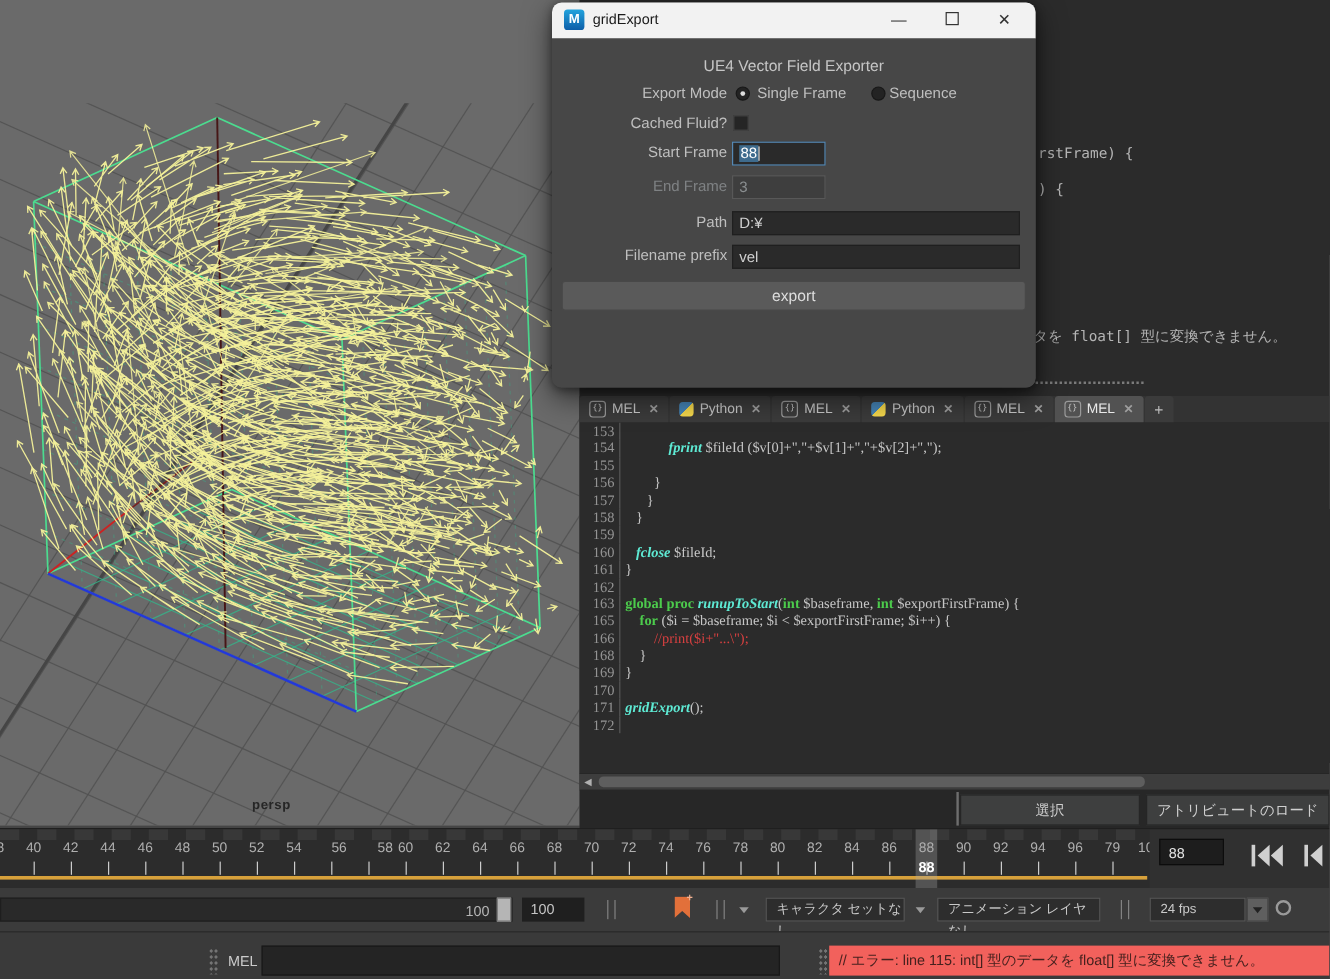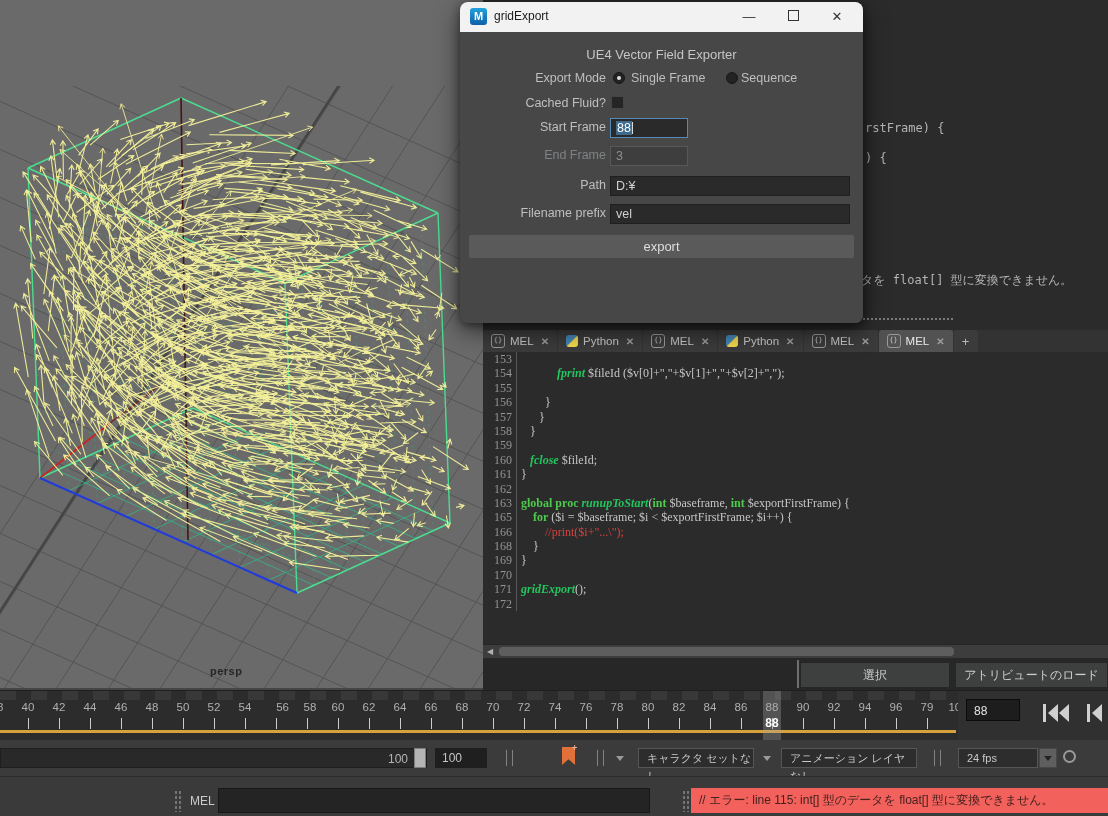--- a/index.html
+++ b/index.html
@@ -24,21 +24,21 @@
            font-size:7px;line-height:11px;text-align:center;font-family:"DejaVu Sans Mono",monospace;}
   .py-ico{width:12px;height:12px;border-radius:3px;background:linear-gradient(135deg,#4584b6 49%,#f5d84c 51%);}
   .tab-add{display:inline-flex;align-items:center;justify-content:center;width:24px;height:22px;background:#3b3b3b;
            border-radius:3px 3px 0 0;color:#bbbbbb;font-size:13px;}
   #code-area{position:absolute;left:0;top:352px;width:625px;height:292px;background:#2b2b2b;overflow:hidden;}
   .code-line{display:flex;height:14.4px;line-height:14.4px;font-family:Liberation Serif, serif;font-size:12px;}
   .code-line .ln{width:29px;min-width:29px;text-align:right;padding-right:4px;color:#949494;
                  border-right:1px solid #585858;}
   .code-line pre{margin:0;padding-left:4px;white-space:pre;color:#c6c6c6;font:inherit;}
   .seg-kw{color:#4ccb4c;font-weight:bold;}
-  .seg-fn{color:#22c55e;font-weight:bold;font-style:italic;}
+  .seg-fn{color:#5eead4;font-weight:bold;font-style:italic;}
   .seg-cm{color:#d84040;}
   #hscroll{position:absolute;left:0;top:644px;width:625px;height:14px;background:#3d3d3d;border-top:1px solid #262626;}
   #hscroll .larr{position:absolute;left:0;top:0;width:14px;height:13px;color:#b0b0b0;font-size:8px;line-height:13px;text-align:center;}
   #hscroll .thumb{position:absolute;left:16px;top:2px;width:455px;height:9px;background:#5e5e5e;border-radius:4px;}
 
   
   #lower-strip{left:483px;top:658px;width:625px;height:32px;background:#272727;}
   #lower-strip .vdiv{position:absolute;left:314px;top:2px;width:2px;height:28px;background:#6e6e6e;}
   .strip-btn{position:absolute;top:4px;height:26px;background:#3e3f3f;border:1px solid #262626;
              color:#cfcfcf;font-size:12px;text-align:center;line-height:24px;box-sizing:border-box;}
@@ -411,21 +411,21 @@
         <div class="flabel" style="left: 152px;">48</div>
         <div class="ftick" style="left: 152px;"></div>
         <div class="flabel" style="left: 183px;">50</div>
         <div class="ftick" style="left: 183px;"></div>
         <div class="flabel" style="left: 214px;">52</div>
         <div class="ftick" style="left: 214px;"></div>
         <div class="flabel" style="left: 245px;">54</div>
         <div class="ftick" style="left: 245px;"></div>
         <div class="flabel" style="left: 276px; text-align: right;">56</div>
         <div class="ftick" style="left: 276px;"></div>
-        <div class="flabel" style="left: 310px;">58</div>
+        <div class="flabel" style="left: 321px;">58</div>
         <div class="ftick" style="left: 307px;"></div>
         <div class="flabel" style="left: 338px;">60</div>
         <div class="ftick" style="left: 338px;"></div>
         <div class="flabel" style="left: 369px;">62</div>
         <div class="ftick" style="left: 369px;"></div>
         <div class="flabel" style="left: 400px;">64</div>
         <div class="ftick" style="left: 400px;"></div>
         <div class="flabel" style="left: 431px;">66</div>
         <div class="ftick" style="left: 431px;"></div>
         <div class="flabel" style="left: 462px;">68</div>

